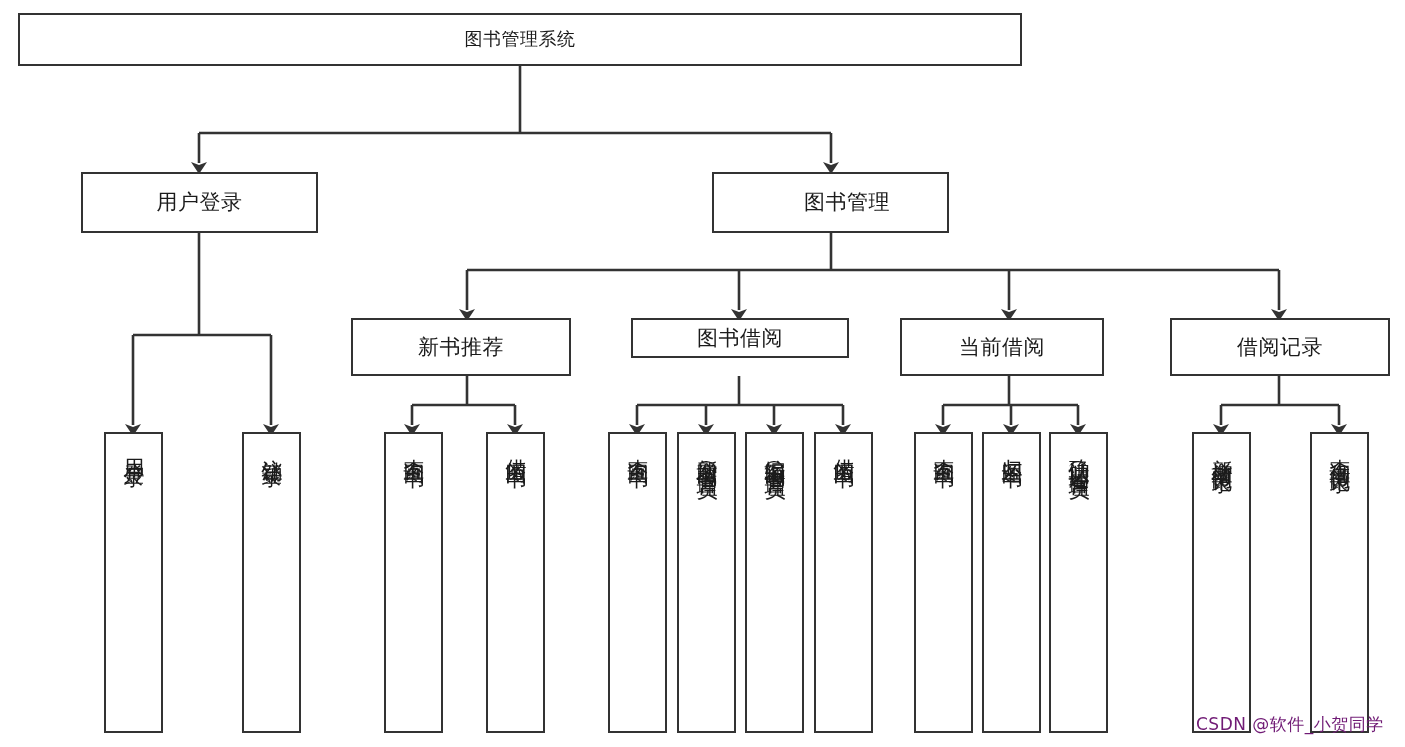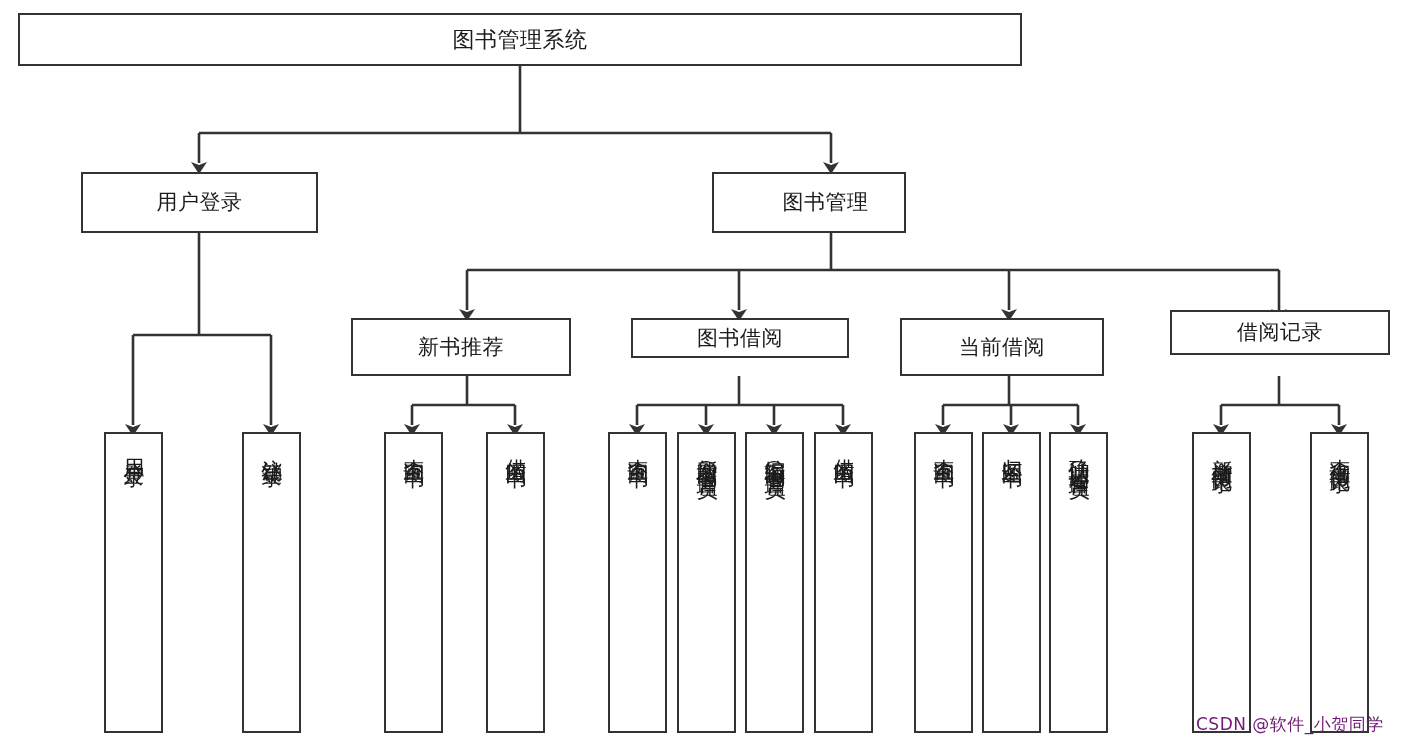--- a/index.html
+++ b/index.html
@@ -34,21 +34,21 @@
     justify-content: center;
     text-align: center;
     color: #1b1b1b;
   }
   .node-label {
     font-size: 21px;
     line-height: 1.15;
     letter-spacing: 0.5px;
     white-space: nowrap;
   }
-  .node.level0 .node-label { font-size: 22px; }
+  .node.level0 .node-label { font-size: 18px; }
   .node.level1 .node-label { font-size: 21px; }
   .node.level2 .node-label { font-size: 21px; }
   .node.leaf {
     align-items: flex-start;
     padding-top: 8px;
   }
   .node.leaf .node-label {
     writing-mode: vertical-rl;
     text-orientation: upright;
     font-size: 21px;
@@ -121,34 +121,34 @@
     </g>
   </svg>
 
   <div class="node level0" style="left:18px; top:13px; width:1004px; height:53px;">
     <span class="node-label">图书管理系统</span>
   </div>
 
   <div class="node level1" style="left:81px; top:172px; width:237px; height:61px;">
     <span class="node-label">用户登录</span>
   </div>
-  <div class="node level1" style="left:712px; top:172px; width:194px; height:61px;padding-left:33px;">
+  <div class="node level1" style="left:712px; top:172px; width:237px; height:61px;padding-left:33px;">
     <span class="node-label">图书管理</span>
   </div>
 
   <div class="node level2" style="left:351px; top:318px; width:220px; height:58px;">
     <span class="node-label">新书推荐</span>
   </div>
   <div class="node level2" style="left:631px; top:318px; width:218px; height:40px;">
     <span class="node-label">图书借阅</span>
   </div>
   <div class="node level2" style="left:900px; top:318px; width:204px; height:58px;">
     <span class="node-label">当前借阅</span>
   </div>
-  <div class="node level2" style="left:1170px; top:310px; width:220px; height:45px;">
+  <div class="node level2" style="left:1170px; top:318px; width:220px; height:58px;">
     <span class="node-label">借阅记录</span>
   </div>
 
   <div class="node leaf" style="left:104px; top:432px; width:59px; height:301px;">
     <span class="node-label">用户登录</span>
   </div>
   <div class="node leaf" style="left:242px; top:432px; width:59px; height:301px;">
     <span class="node-label">注销登录</span>
   </div>
 

